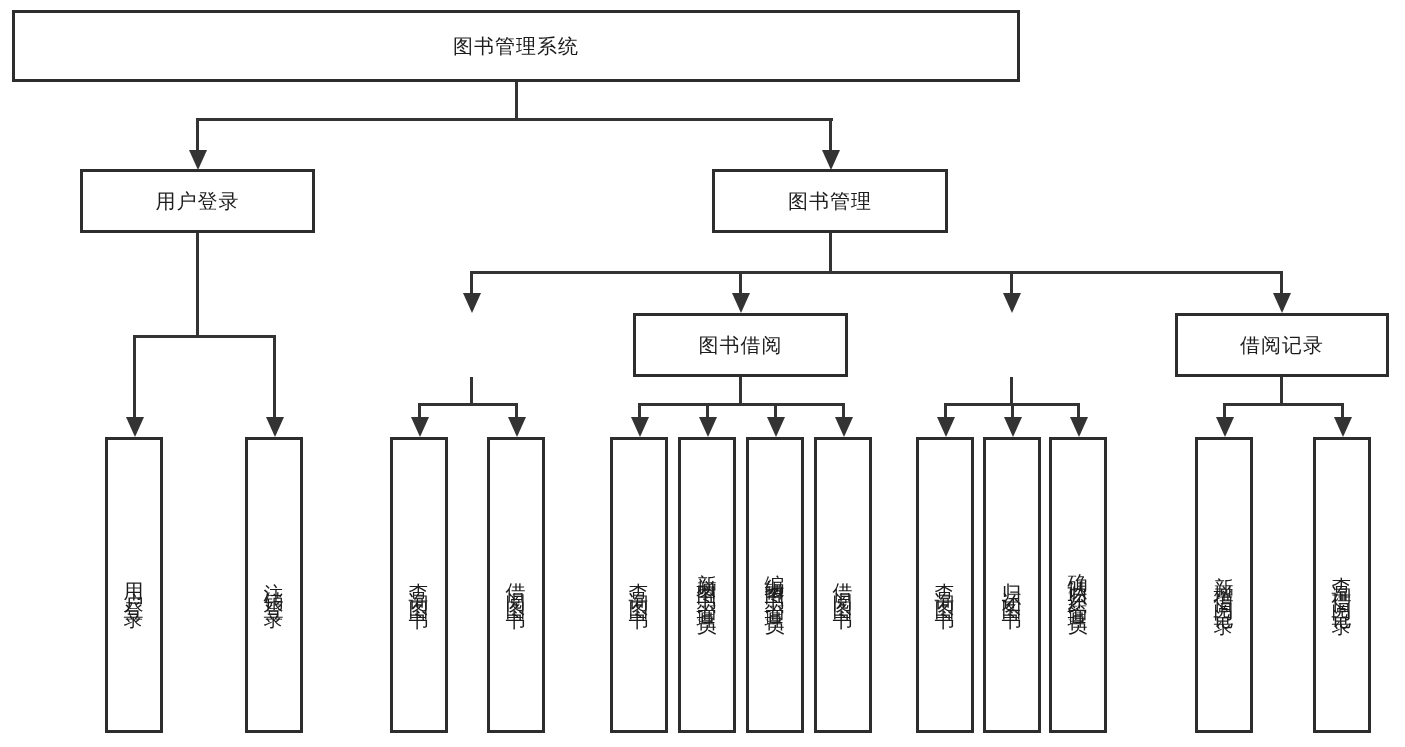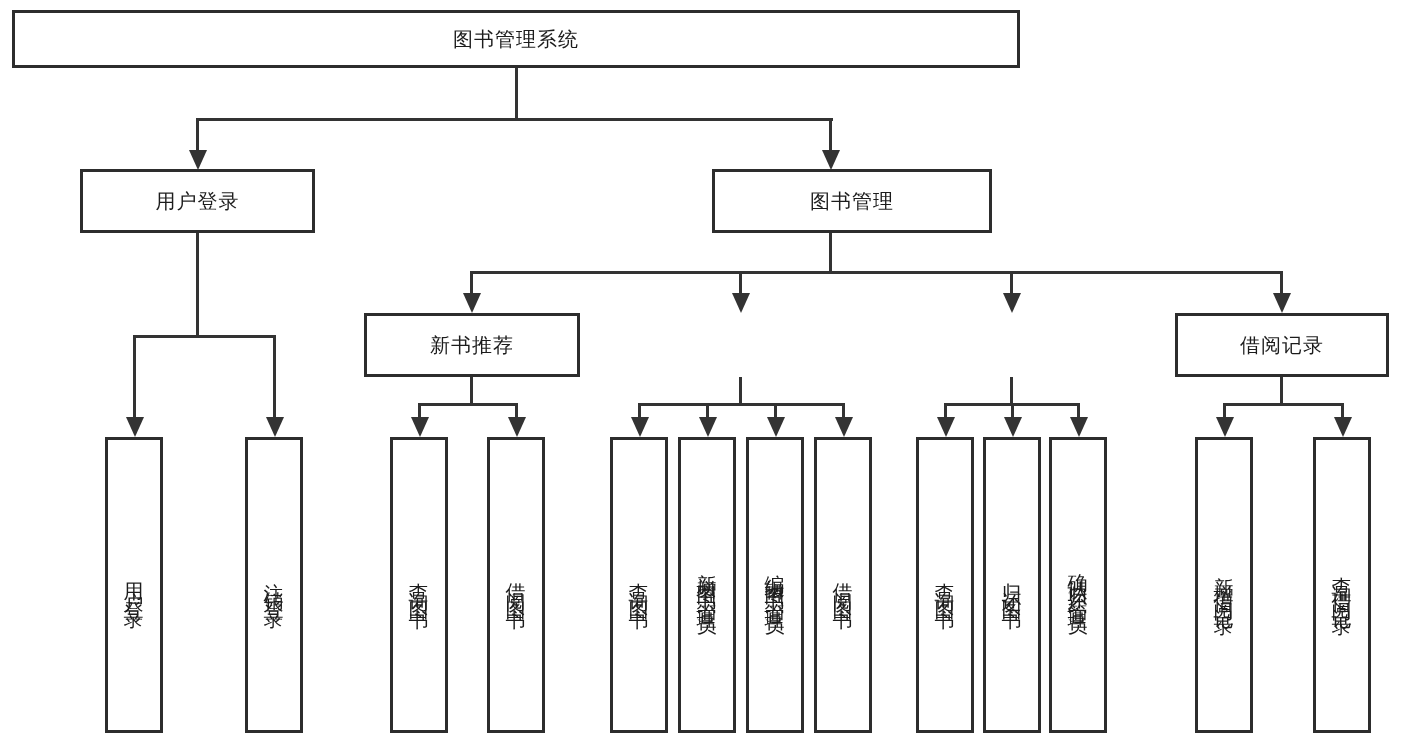--- a/index.html
+++ b/index.html
@@ -59,35 +59,35 @@
     opacity:.9;
     white-space:nowrap;
     z-index:3;
   }
 </style>
 </head>
 <body>
 
 <div id="canvas">
 
-  <div class="node" style="left:12px;top:10px;width:1008px;height:58px;">
+  <div class="node" style="left:12px;top:10px;width:1008px;height:72px;">
     <span>图书管理系统</span>
   </div>
 
   <div class="v" style="left:515px;top:68px;height:50px;"></div>
   <div class="h" style="left:197px;top:118px;width:636px;"></div>
   <div class="v" style="left:196px;top:118px;height:34px;"></div>
   <div class="ah" style="left:189px;top:150px;"></div>
   <div class="v" style="left:829px;top:118px;height:34px;"></div>
   <div class="ah" style="left:822px;top:150px;"></div>
 
   <div class="node" style="left:80px;top:169px;width:235px;height:64px;">
     <span>用户登录</span>
   </div>
-  <div class="node" style="left:712px;top:169px;width:280px;height:64px;">
+  <div class="node" style="left:712px;top:169px;width:236px;height:64px;">
     <span>图书管理</span>
   </div>
 
   <div class="v" style="left:196px;top:233px;height:105px;"></div>
   <div class="h" style="left:133px;top:335px;width:143px;"></div>
   <div class="v" style="left:133px;top:335px;height:82px;"></div>
   <div class="ah" style="left:126px;top:417px;"></div>
   <div class="v" style="left:273px;top:335px;height:82px;"></div>
   <div class="ah" style="left:266px;top:417px;"></div>
 
@@ -95,22 +95,22 @@
   <div class="h" style="left:470px;top:271px;width:812px;"></div>
   <div class="v" style="left:470px;top:271px;height:22px;"></div>
   <div class="ah" style="left:463px;top:293px;"></div>
   <div class="v" style="left:739px;top:271px;height:22px;"></div>
   <div class="ah" style="left:732px;top:293px;"></div>
   <div class="v" style="left:1010px;top:271px;height:22px;"></div>
   <div class="ah" style="left:1003px;top:293px;"></div>
   <div class="v" style="left:1280px;top:271px;height:22px;"></div>
   <div class="ah" style="left:1273px;top:293px;"></div>
 
-  <div class="node" style="left:364px;top:313px;width:216px;height:64px;">
-    <span>新书推荐</span>
+  <div class="node" style="left:633px;top:313px;width:215px;height:64px;">
+    <span>图书借阅</span>
   </div>
   <div class="node" style="left:1175px;top:313px;width:214px;height:64px;">
     <span>借阅记录</span>
   </div>
 
   <div class="v" style="left:470px;top:377px;height:29px;"></div>
   <div class="h" style="left:418px;top:403px;width:100px;"></div>
   <div class="v" style="left:418px;top:403px;height:16px;"></div>
   <div class="ah" style="left:411px;top:417px;"></div>
   <div class="v" style="left:515px;top:403px;height:16px;"></div>

